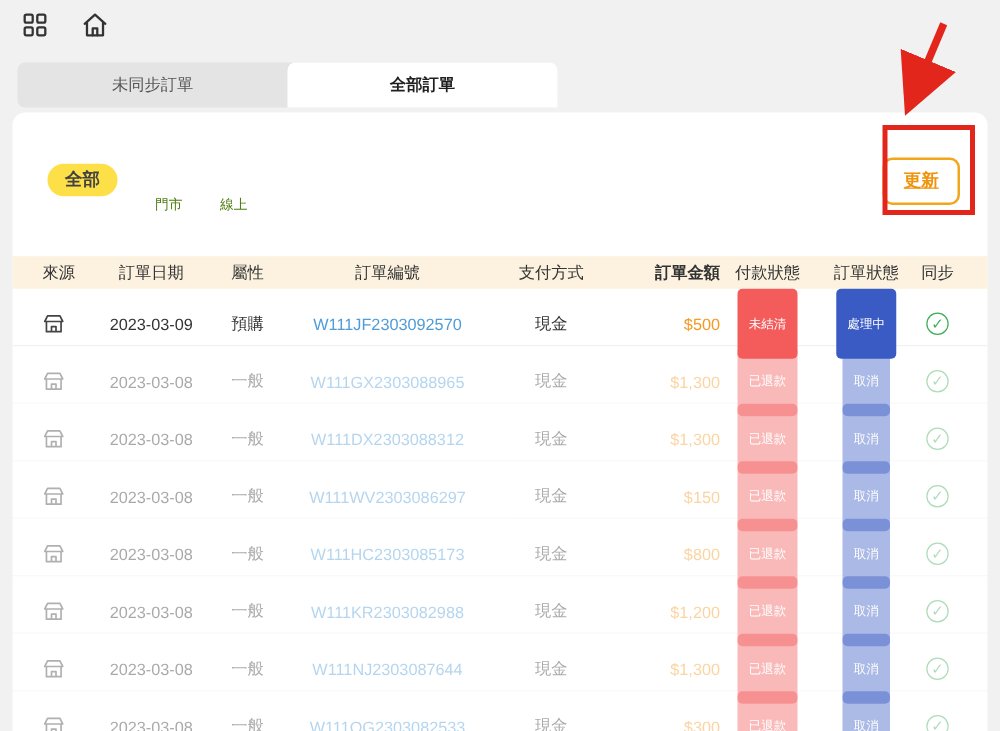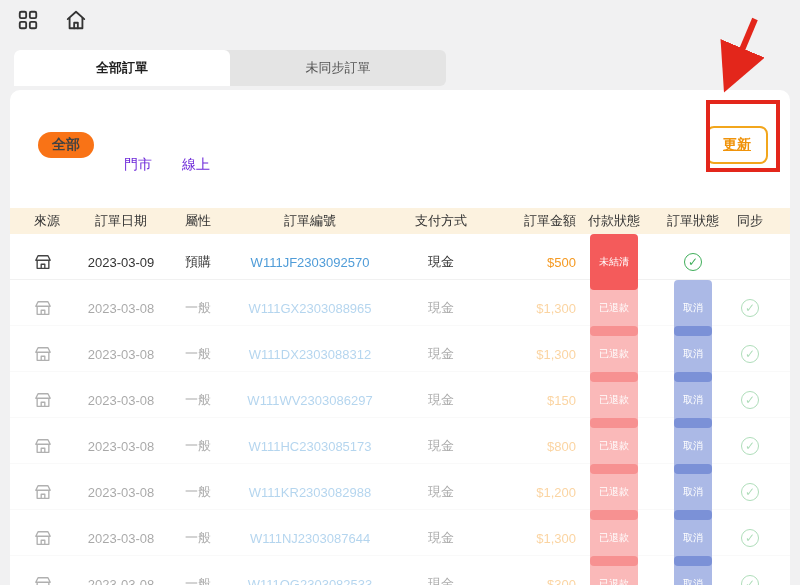--- a/index.html
+++ b/index.html
@@ -19,35 +19,35 @@
   .tabs { position:absolute; left:14px; top:50px; width:432px; height:36px; display:flex; background:#e4e4e4; border-radius:6px; }
   .tab { flex:1; display:flex; align-items:center; justify-content:center; font-size:13px; color:#555; position:relative; cursor:pointer; }
   .tab.active { background:#fff; color:#1f1f1f; font-weight:bold; border-radius:6px 6px 0 0; }
   .tab.divider::before { content:""; position:absolute; left:0; top:9px; bottom:9px; width:1px; background:#c8c8c8; }
 
   
   .card { position:absolute; left:10px; top:90px; width:780px; height:545px; background:#fff; border-radius:10px; }
 
   
   .filters { display:flex; align-items:center; gap:30px; padding:26px 0 0 28px; }
-  .pill { background:#f97316; color:#424242; font-size:14px; font-weight:bold; padding:4px 14px; border-radius:17px; cursor:pointer; }
-  .filter-link { font-size:14px; color:#6d28d9; cursor:pointer;margin-top:40px; }
+  .pill { background:#fde047; color:#424242; font-size:14px; font-weight:bold; padding:4px 14px; border-radius:17px; cursor:pointer; }
+  .filter-link { font-size:11px; color:#4d7c0f; cursor:pointer;margin-top:40px; }
 
   
   .update-btn { position:absolute; top:36px; right:22px; background:#fff; border:2px solid #f2a61c; color:#f0930a; font-size:14px; font-weight:bold; padding:8px 15px; border-radius:8px; cursor:pointer;text-decoration:underline; }
   .anno-box { position:absolute; top:10px; right:10px; width:74px; height:72px; border:4px solid #e3261b; pointer-events:none; }
   .anno-arrow { position:absolute; left:695px; top:14px; width:95px; height:92px; pointer-events:none; z-index:5; }
 
   
   .grid-cols { display:grid; grid-template-columns: 38px 98px 56px 168px 94px 88px 76px 82px 1fr; align-items:center; padding:0 24px; }
   .thead { height:26px; margin-top:34px; background:#fcf2df; font-size:13px; color:#333; }
   .trow { height:46px; border-bottom:1px solid #f1f1f1; font-size:13px; cursor:pointer; }
   .trow.faded { opacity:0.42; }
   .ta-c { text-align:center; }
-  .ta-r { text-align:right; }
+  .ta-r { text-align:right;font-weight:bold; }
   .cell-date { color:#333; }
   .order-link { color:#4f9cd8; }
   .amount { color:#f59a23; font-weight:normal; }
   .badge { display:inline-block; font-size:10px; color:#fff; padding:21px 9px; border-radius:4px; }
   .badge-pay { background:#f45b5b; }
   .badge-status { background:#3a5bc4; }
   .sync-check { display:inline-block; width:18px; height:18px; border:1.5px solid #3fae5a; border-radius:50%; color:#3fae5a; font-size:12px; line-height:16px; text-align:center; }
   .src-icon { display:flex; align-items:center; }
 </style>
 </head>
@@ -65,22 +65,22 @@
   <span class="icon-btn">
     <svg width="22" height="22" viewBox="0 0 24 24" fill="none" stroke="#333" stroke-width="2" stroke-linecap="round" stroke-linejoin="round">
       <path d="M3 11 L12 3 L21 11"></path>
         <path d="M5 10 V21 H19 V10"></path>
         <path d="M10 21 V15 H14 V21"></path>
     </svg>
   </span>
 </div>
 
 <div class="tabs">
+  <div class="tab">未同步訂單</div>
   <div class="tab active">全部訂單</div>
-  <div class="tab">未同步訂單</div>
 </div>
 
 <div class="card">
 
   <div class="filters">
     <span class="pill">全部</span>
     <span class="filter-link">門市</span>
     <span class="filter-link">線上</span>
   </div>
 
@@ -107,20 +107,21 @@
         <path d="M2 8 L4.5 3 H15.5 L18 8 Z"></path>
         <path d="M8 17 V12.5 H12 V17"></path>
       </svg>
     </span>
     <span class="ta-c cell-date">2023-03-09</span>
     <span class="ta-c">預購</span>
     <span class="ta-c order-link">W111JF2303092570</span>
     <span class="ta-c">現金</span>
     <span class="ta-r amount">$500</span>
     <span class="ta-c"><span class="badge badge-pay">未結清</span></span>
+    <span class="ta-c"><span class="badge badge-status">處理中</span></span>
     <span class="ta-c"><span class="sync-check">✓</span></span>
   </div>
 
   <div class="trow grid-cols faded">
     <span class="src-icon">
       <svg width="18" height="18" viewBox="0 0 20 20" fill="none" stroke="#444" stroke-width="1.5" stroke-linejoin="round">
         <path d="M3.5 8 V17 H16.5 V8"></path>
         <path d="M2 8 L4.5 3 H15.5 L18 8 Z"></path>
         <path d="M8 17 V12.5 H12 V17"></path>
       </svg>

